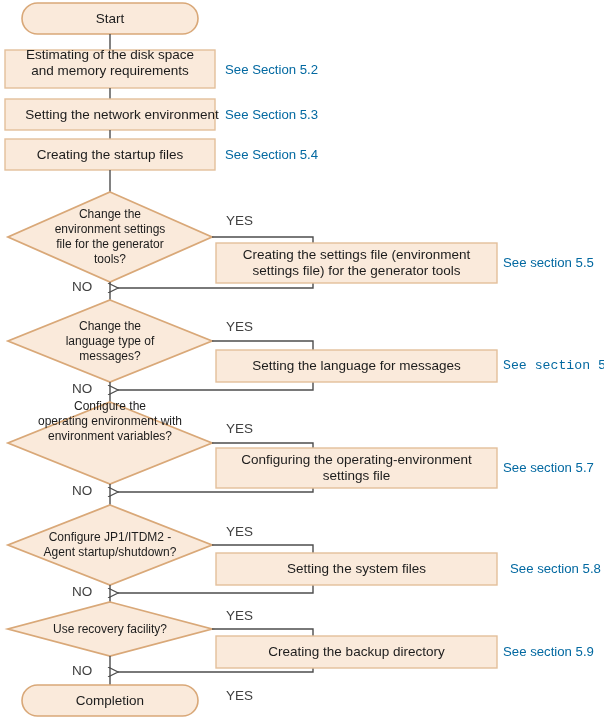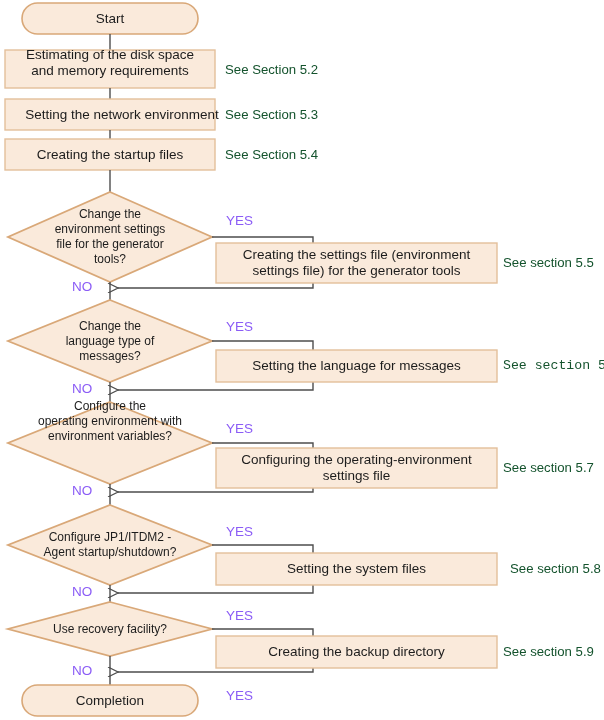--- a/index.html
+++ b/index.html
@@ -38,27 +38,27 @@
     pointer-events: none;
   }
   .diamond-text {
     font-size: 12px;
     line-height: 15px;
   }
   .edge-label {
     position: absolute;
     font-size: 13.5px;
     line-height: 15px;
-    color: #8b5cf6;
+    color: #404040;
   }
   .side-note {
     position: absolute;
     font-size: 13.2px;
     line-height: 15px;
-    color: #14532d;
+    color: #0369a1;
     white-space: nowrap;
   }
   .hit {
     position: absolute;
     background: transparent;
   }
 </style>
 </head>
 <body>
 

